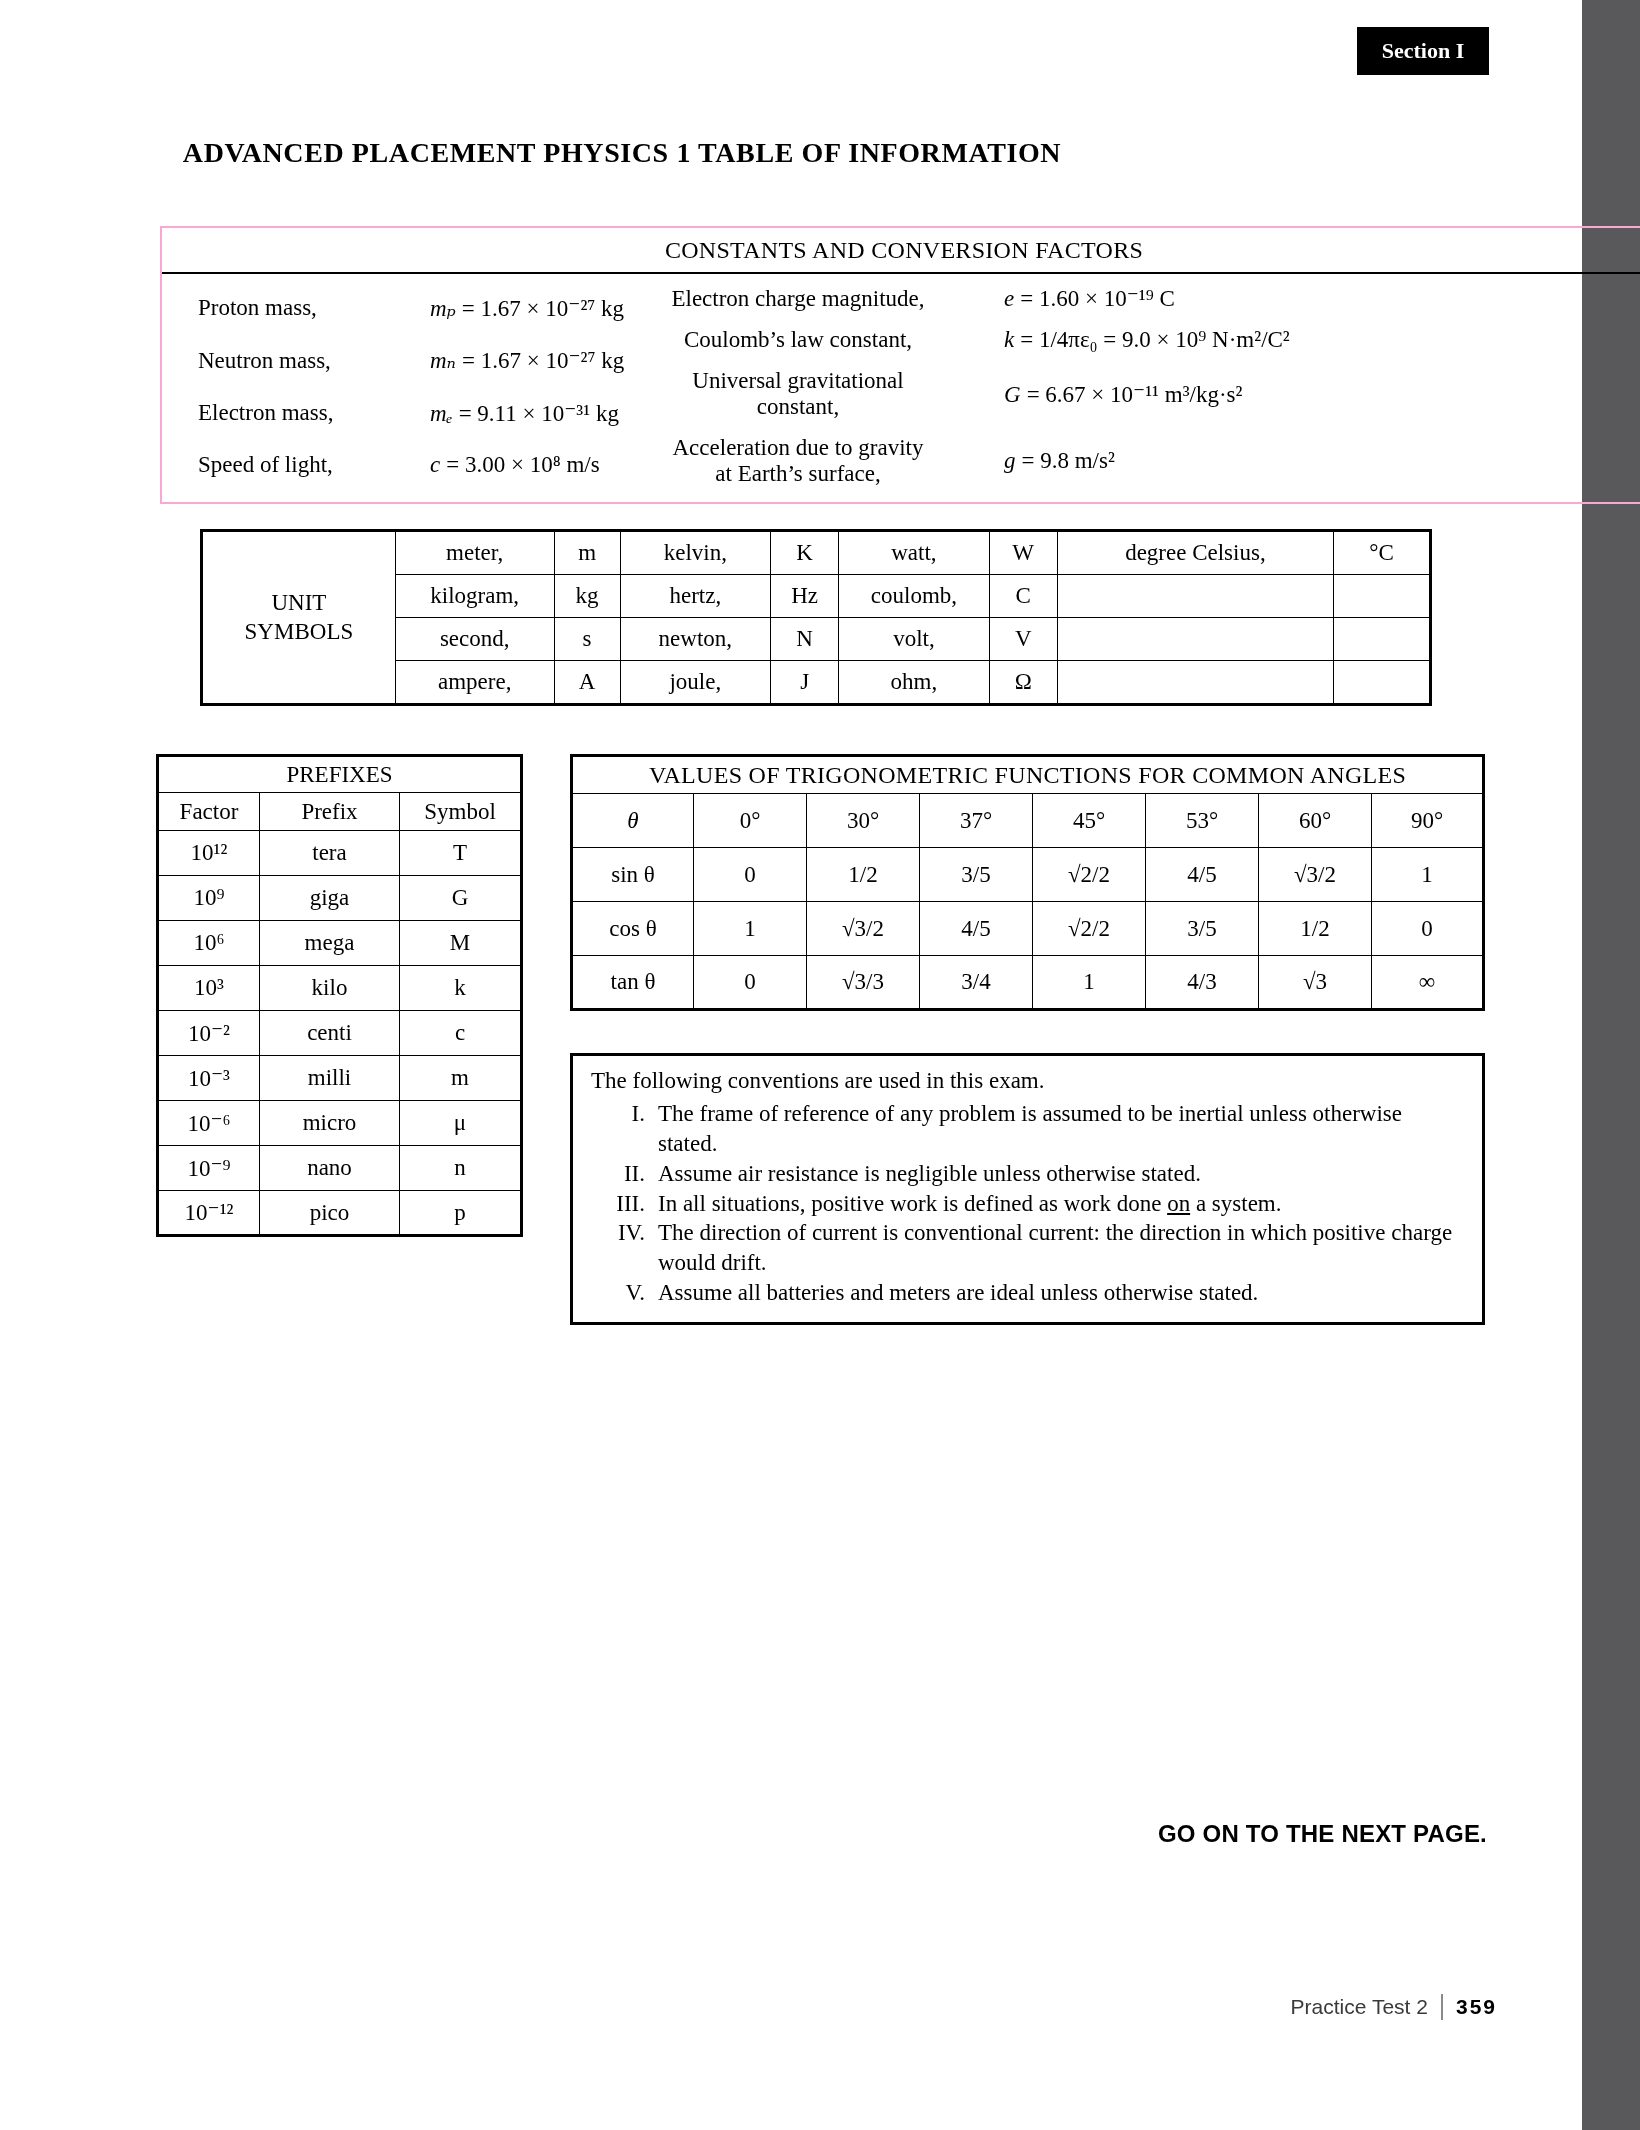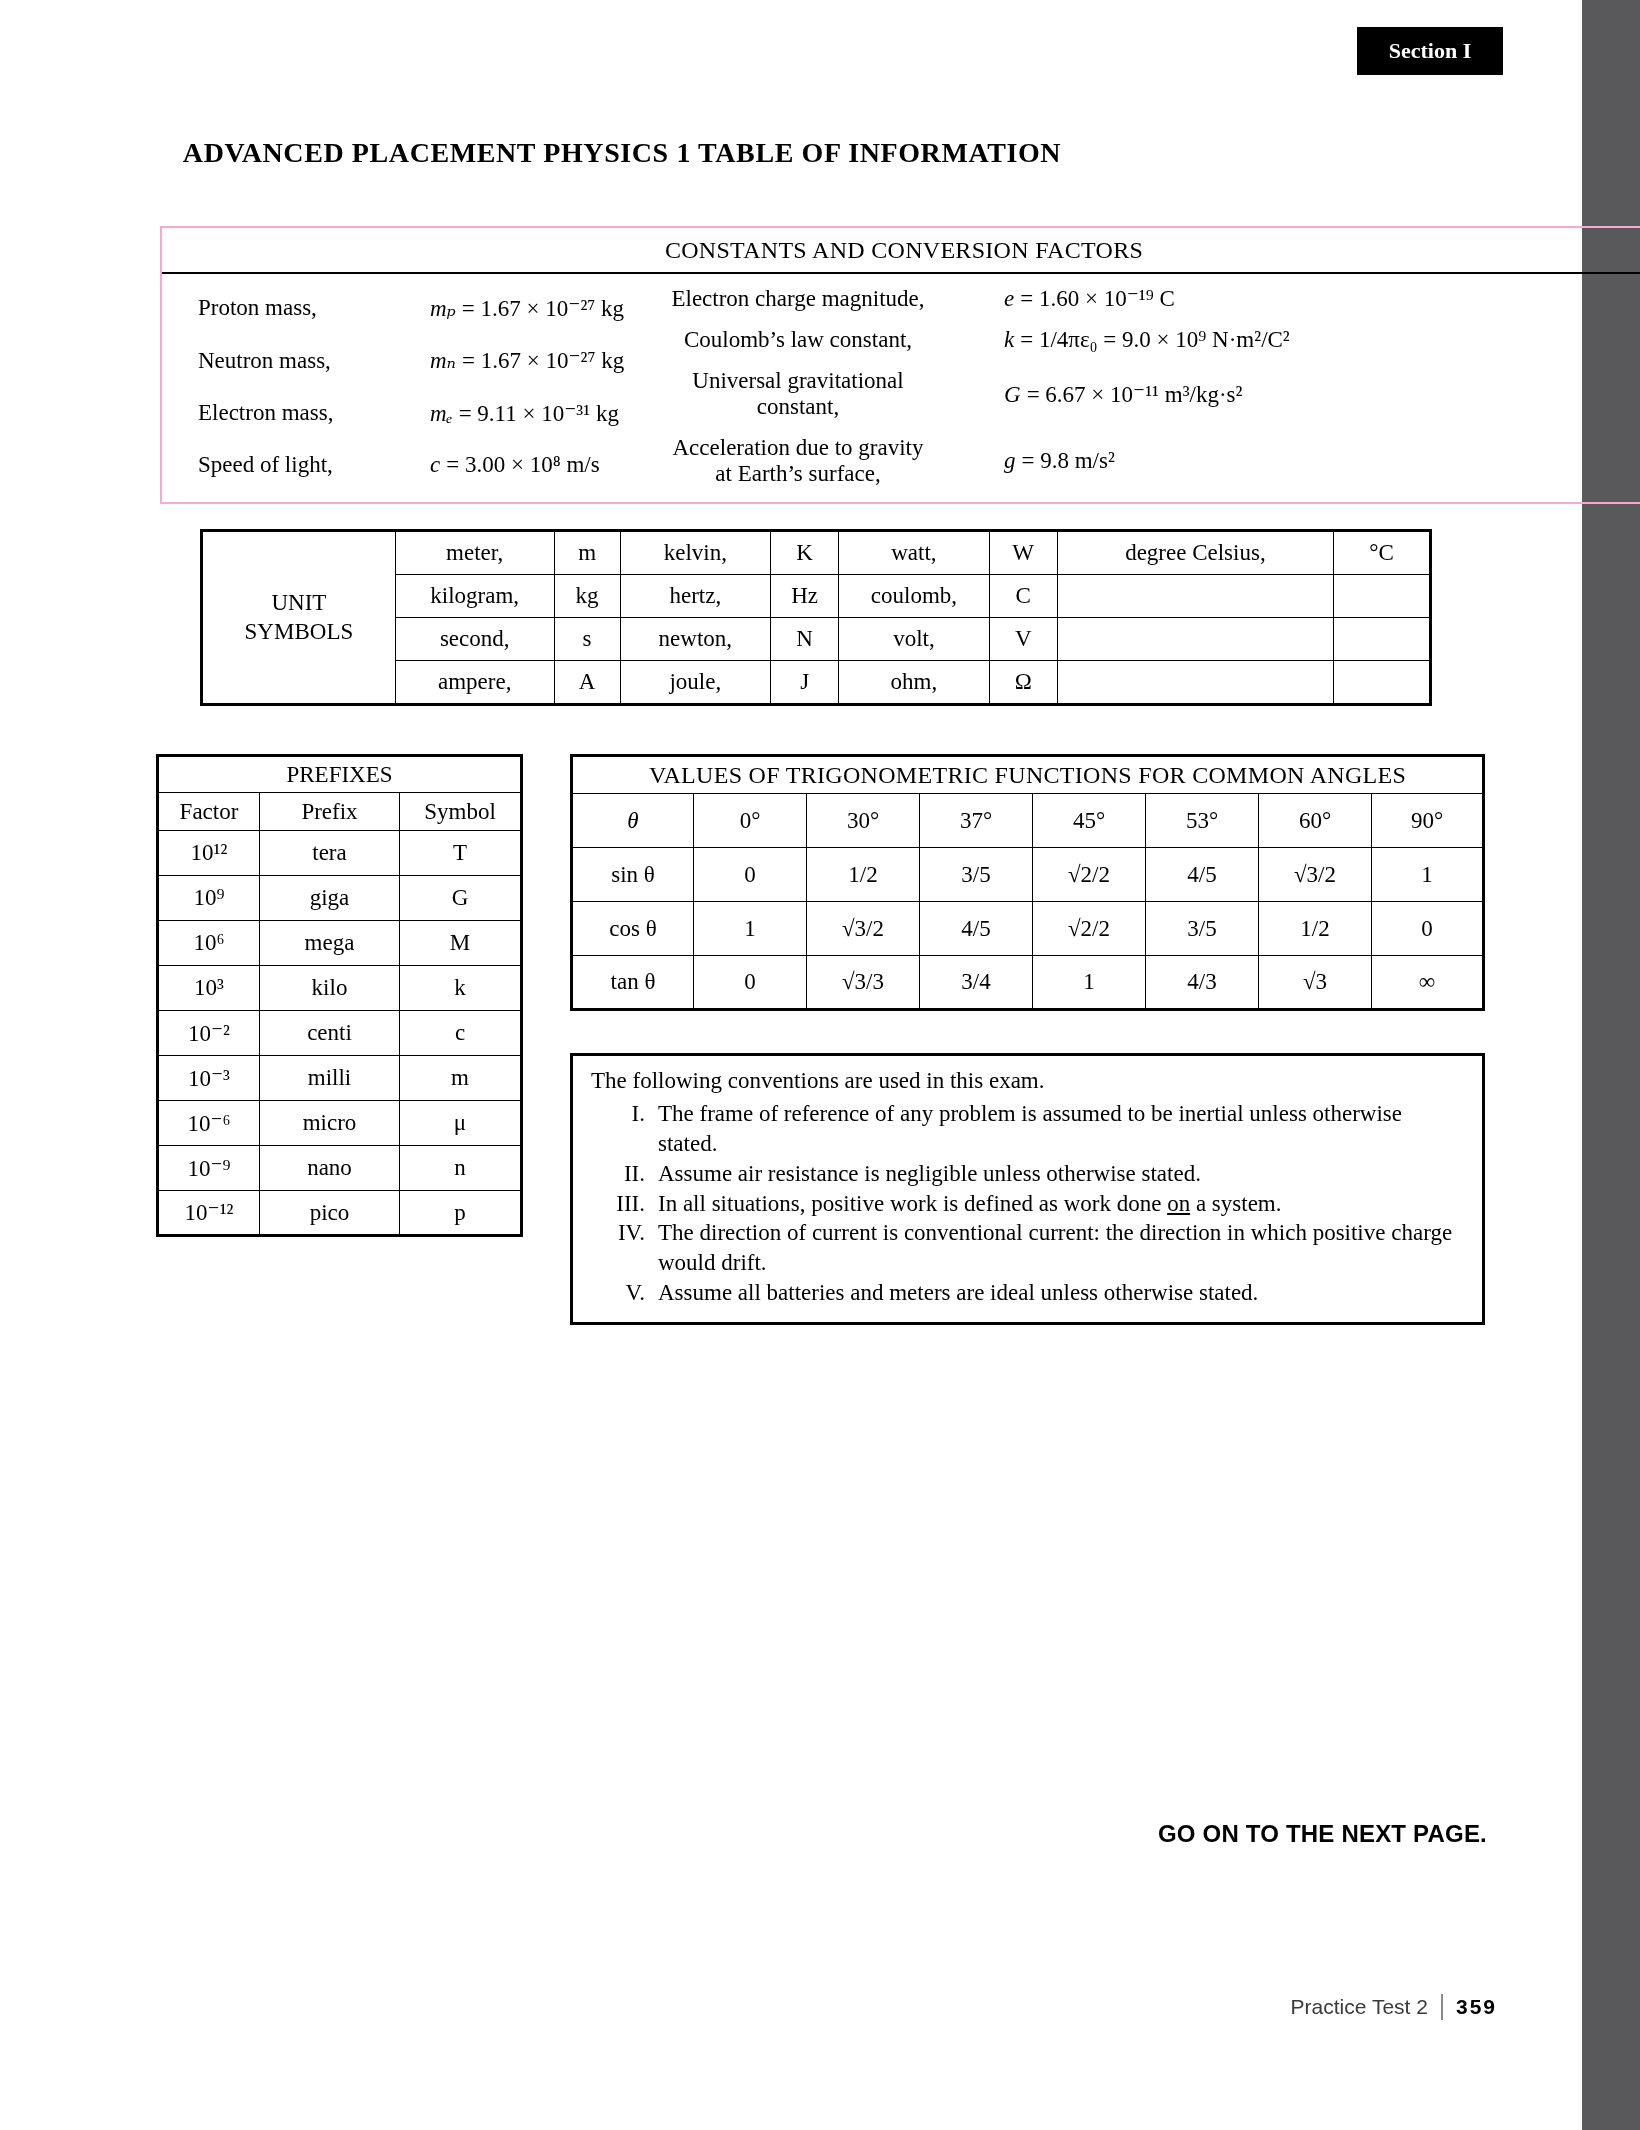--- a/index.html
+++ b/index.html
@@ -4,21 +4,21 @@
 <style>
   * { margin:0; padding:0; box-sizing:border-box; }
   html,body { background:#fff; }
   body {
     width:1640px; height:2130px; position:relative; overflow:hidden;
     font-family:"Liberation Serif","DejaVu Serif","DejaVu Sans",serif;
     color:#000;
   }
   .edge-strip { position:absolute; right:0; top:0; width:58px; height:2130px; background:#59595b; }
   .section-badge {
-    position:absolute; left:1357px; top:27px; width:146px; height:48px;
+    position:absolute; left:1357px; top:27px; width:132px; height:48px;
     background:#000; color:#fff; display:flex; align-items:center; justify-content:center;
     font-weight:bold; font-size:22px;
   }
   .page-title {
     position:absolute; left:0; top:137px; width:1244px; text-align:center;
     font-size:28px; font-weight:bold; letter-spacing:0.6px;
   }
 
   
   .constants-box { position:absolute; left:160px; top:226px; width:1488px; height:278px; border:2px solid #f9a8d4; }

